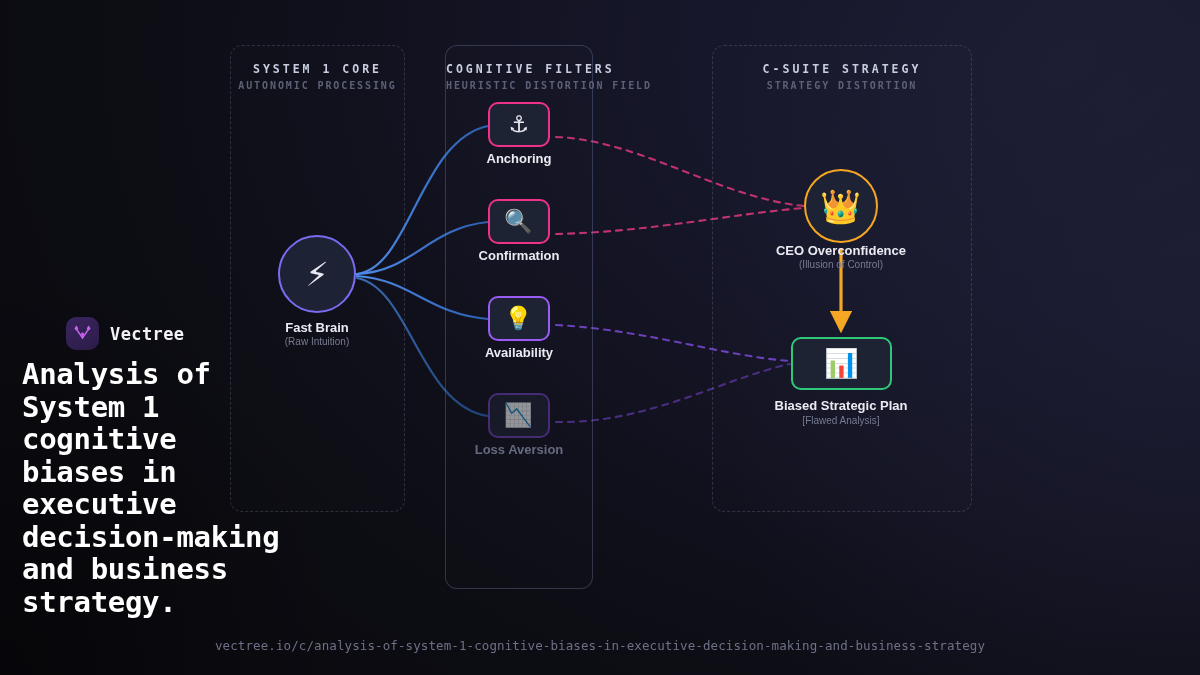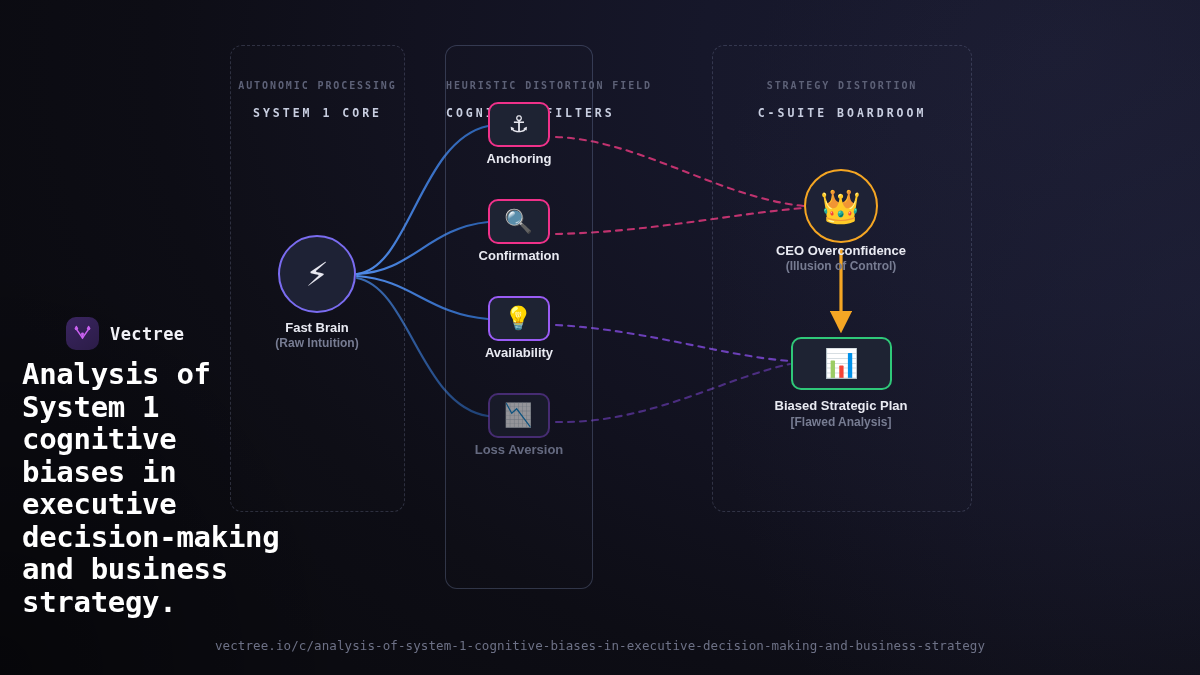--- a/index.html
+++ b/index.html
@@ -33,21 +33,20 @@
   .panel.dashed{ border:1px dashed rgba(150,160,200,0.23); }
   .panel.solid{ border:1px solid rgba(130,145,190,0.30); }
   .panel-title{
     position:absolute; left:0; right:0; top:16px;
     text-align:center;
     font-family:"DejaVu Sans Mono","Liberation Mono",monospace;
     font-size:11.5px; font-weight:700;
     letter-spacing:3.0px;
     color:#c8cee0;
     white-space:nowrap;
-    margin-top:44px;
   }
   .panel-sub{
     position:absolute; left:0; right:0; top:34px;
     text-align:center;
     font-family:"DejaVu Sans Mono","Liberation Mono",monospace;
     font-size:10px; font-weight:700;
     letter-spacing:1.9px;
     color:#5d6177;
     white-space:nowrap;
   }
@@ -73,21 +72,21 @@
   }
   .node-label{
     position:absolute; left:50%; transform:translateX(-50%);
     white-space:nowrap; text-align:center;
     font-size:13px; font-weight:700;
     color:#e9eaf2;
   }
   .node-sublabel{
     position:absolute; left:50%; transform:translateX(-50%);
     white-space:nowrap; text-align:left;
-    font-size:12px; font-weight:700;
+    font-size:10px; font-weight:400;
     color:#777c92;
   }
   .dim .node-rect{ opacity:0.55; }
   .dim .node-label{ color:#656a80; }
 
   
   #brand{
     position:absolute; left:22px; top:317px;
     display:flex; align-items:center; gap:11px;padding-left:44px;
   }
@@ -165,21 +164,21 @@
   <div class="panel-title">SYSTEM 1 CORE</div>
   <div class="panel-sub">AUTONOMIC PROCESSING</div>
 </div>
 
 <div class="panel solid" style="left:445px; top:45px; width:148px; height:544px;">
   <div class="panel-title">COGNITIVE FILTERS</div>
   <div class="panel-sub">HEURISTIC DISTORTION FIELD</div>
 </div>
 
 <div class="panel dashed" style="left:712px; top:45px; width:260px; height:467px;">
-  <div class="panel-title">C-SUITE BOARDROOM</div>
+  <div class="panel-title">C-SUITE STRATEGY</div>
   <div class="panel-sub">STRATEGY DISTORTION</div>
 </div>
 
 <div class="node">
   <div class="node-circle" style="left:278px; top:235px; width:78px; height:78px; border:2.5px solid #7a6cf0;">
     <span class="node-emoji" style="font-size:33px;">⚡</span>
   </div>
   <div class="node-label" style="left:317px; top:320px;">Fast Brain</div>
   <div class="node-sublabel" style="left:317px; top:336px;">(Raw Intuition)</div>
 </div>

